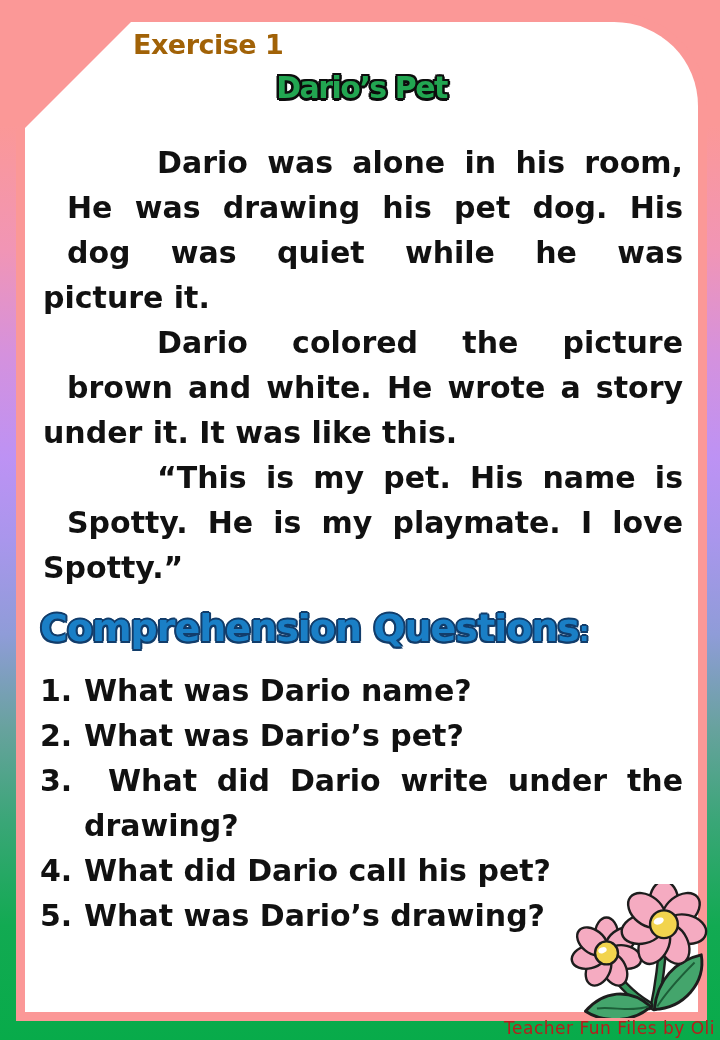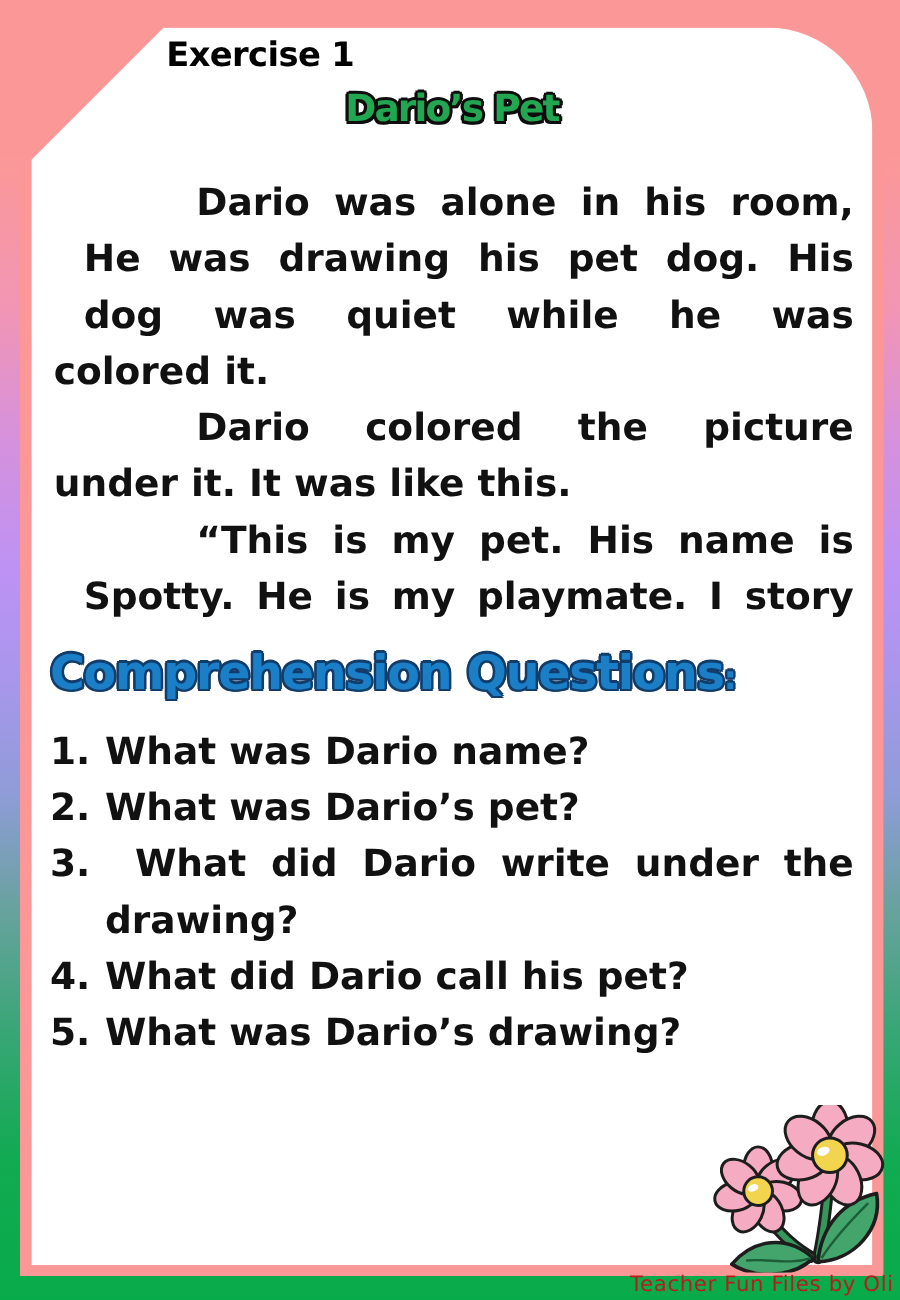--- a/index.html
+++ b/index.html
@@ -20,21 +20,21 @@
   }
   
   .card{
     position:absolute;left:9px;top:9px;width:673px;height:990px;
     background:#ffffff;
     clip-path:polygon(0 106px,106px 0,100% 0,100% 100%,0 100%);
     border-top-right-radius:84px;
   }
   .exercise{
     margin:8px 0 0 108px;
-    font-size:27px;line-height:30px;font-weight:700;color:#000000;
+    font-size:27px;line-height:30px;font-weight:700;color:#a16207;
     letter-spacing:-0.5px;
   }
   .title{
     margin:2px 0 0 0;text-align:center;
     font-size:30px;line-height:52px;font-weight:700;letter-spacing:-1.5px;
     color:#22a651;
     text-shadow:
       2.5px 0 0 #0d0d0d, -2.5px 0 0 #0d0d0d, 0 2.5px 0 #0d0d0d, 0 -2.5px 0 #0d0d0d,
       1.8px 1.8px 0 #0d0d0d, -1.8px 1.8px 0 #0d0d0d, 1.8px -1.8px 0 #0d0d0d, -1.8px -1.8px 0 #0d0d0d;
   }
@@ -77,29 +77,31 @@
 
     <div class="exercise">Exercise 1</div>
 
     <h1 class="title">Dario’s Pet</h1>
 
     <div class="passage">
       <p class="para">
         <span class="ln first just">Dario was alone in his room,</span>
         <span class="ln just">He was drawing his pet dog. His</span>
         <span class="ln just">dog was quiet while he was</span>
-        <span class="ln">colored it.</span>
+        <span class="ln">picture it.</span>
       </p>
       <p class="para">
         <span class="ln first just">Dario colored the picture</span>
+        <span class="ln just">brown and white. He wrote a story</span>
         <span class="ln">under it. It was like this.</span>
       </p>
       <p class="para">
         <span class="ln first just">“This is my pet. His name is</span>
-        <span class="ln just">Spotty. He is my playmate. I story</span>
+        <span class="ln just">Spotty. He is my playmate. I love</span>
+        <span class="ln">Spotty.”</span>
       </p>
     </div>
 
     <h2 class="cq"><span>Comprehension Questions</span><span class="colon">:</span></h2>
 
     <div class="questions">
       <div class="qrow">
         <span class="qnum">1.</span>
         <span class="qtext">
           <span class="ln">What was Dario name?</span>

